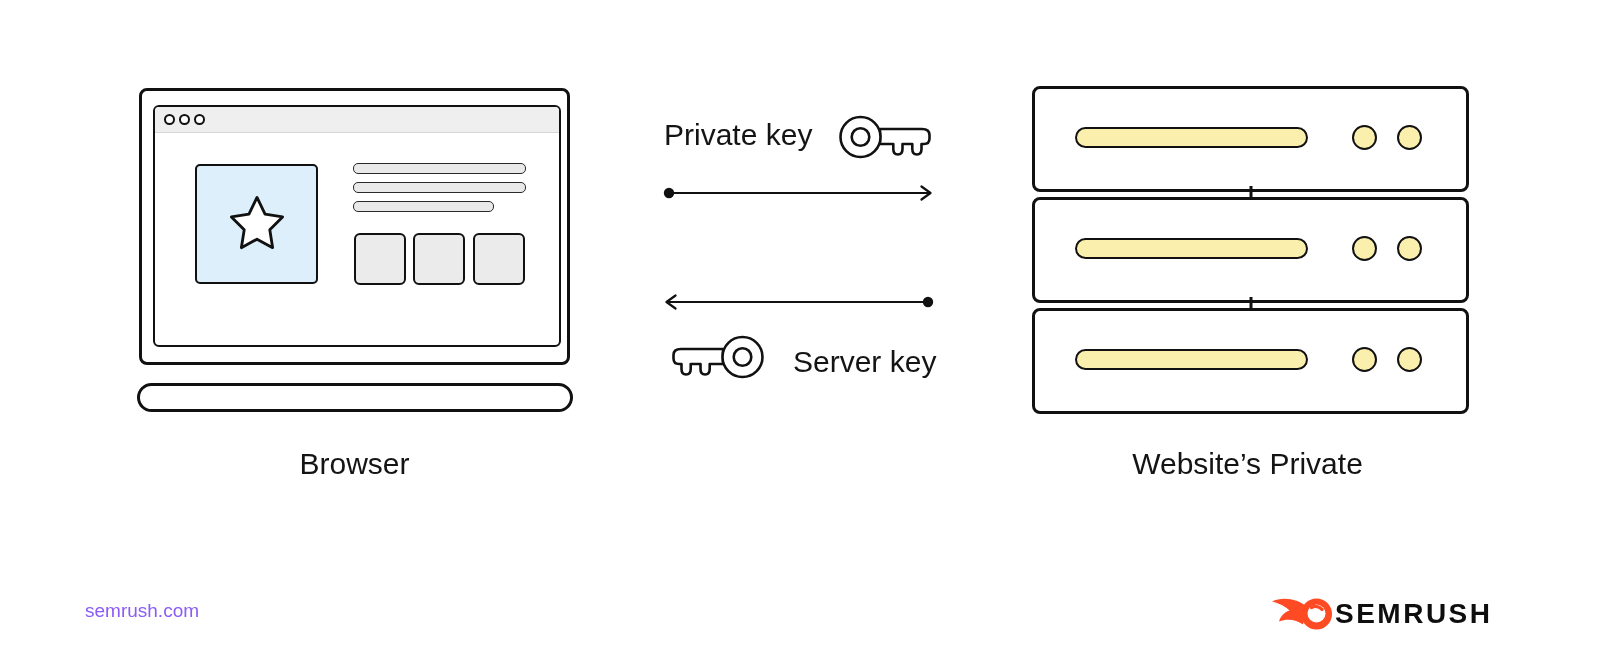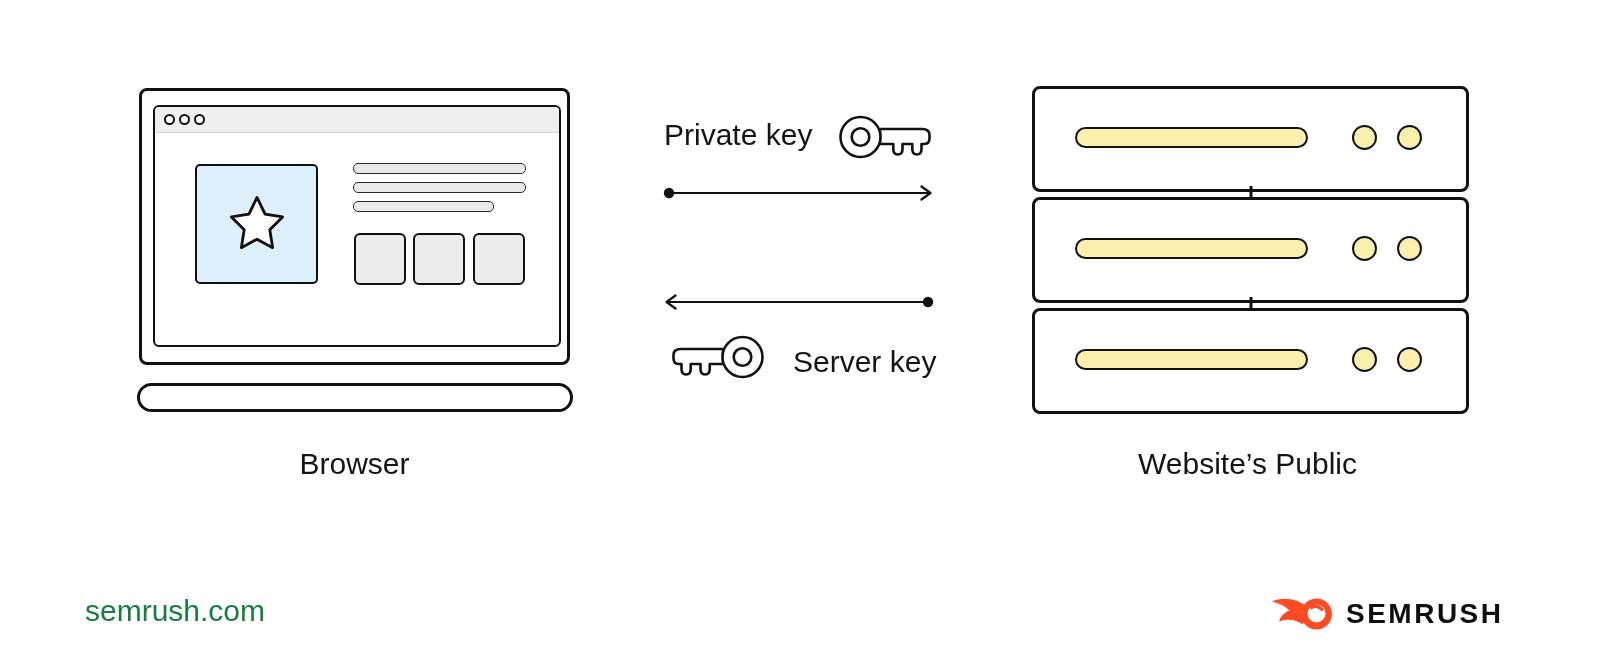--- a/index.html
+++ b/index.html
@@ -55,22 +55,22 @@
   .server-unit:nth-child(2){top:111px;}
   .server-unit:nth-child(3){top:222px;}
   .server-unit:not(:nth-child(1))::before{
     content:"";position:absolute;left:50%;top:-14px;width:3px;height:14px;background:var(--outline);transform:translateX(-50%);
   }
   .unit-bar{position:absolute;left:40px;top:38px;width:233px;height:21px;border:2.5px solid var(--outline);border-radius:11px;background:var(--yellow);box-sizing:border-box;}
   .unit-led{position:absolute;top:36px;width:25px;height:25px;border:2px solid var(--outline);border-radius:50%;background:var(--yellow);box-sizing:border-box;}
   .led-1{left:317px;} .led-2{left:362px;}
 
   
-  .watermark{left:85px;top:596px;font-size:30px;line-height:30px;color:#15803d;}
-  .brand{left:1270px;top:596px;display:flex;align-items:center;gap:12px;}
+  .watermark{left:85px;top:596px;font-size:19px;line-height:30px;color:#8b5cf6;}
+  .brand{left:1270px;top:596px;display:flex;align-items:center;gap:1px;}
   .brand-icon{color:var(--orange);}
   .brand-word{font-size:28px;font-weight:bold;letter-spacing:2.5px;color:#0e0e0e;line-height:36px;}
 </style>
 </head>
 <body>
 
 <div class="canvas">
 
   <div class="abs laptop-body">
     <div class="browser-window">
@@ -133,21 +133,21 @@
     <div class="unit-led led-1"></div>
     <div class="unit-led led-2"></div>
   </div>
 
   <div class="server-unit">
     <div class="unit-bar"></div>
     <div class="unit-led led-1"></div>
     <div class="unit-led led-2"></div>
   </div>
 </div>
-  <div class="abs caption caption-server">Website’s Public</div>
+  <div class="abs caption caption-server">Website’s Private</div>
 
   <div class="abs watermark">semrush.com</div>
   <div class="abs brand">
     <svg class="brand-icon" width="64" height="36" viewBox="0 0 64 36">
       <path d="M37 11 C28 2.5 12 0.5 2 5.5 C10 7.5 15.5 10.5 19.5 14.5 C14 16.5 10.5 20 9 25.5 C17.5 22.5 26 23.5 33 28.5 Z" fill="currentColor"></path>
       <circle cx="46.5" cy="18" r="15.5" fill="currentColor"></circle>
       <circle cx="46.5" cy="17.5" r="9" fill="#ffffff"></circle>
       <path d="M41.5 11.5 A 8.2 8.2 0 0 1 52 13.5" fill="none" stroke="currentColor" stroke-width="3.4" stroke-linecap="round"></path>
     </svg>
     <span class="brand-word">SEMRUSH</span>

